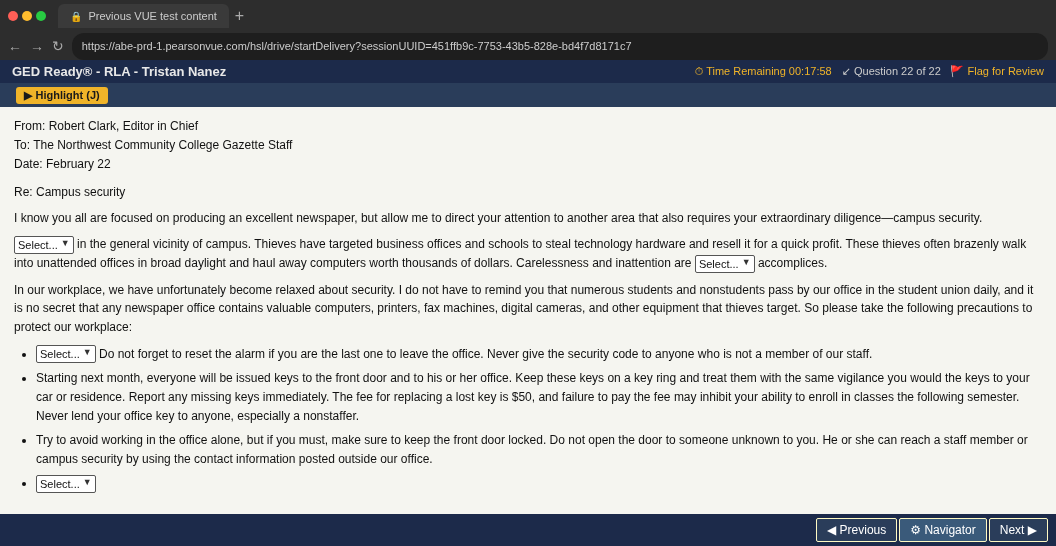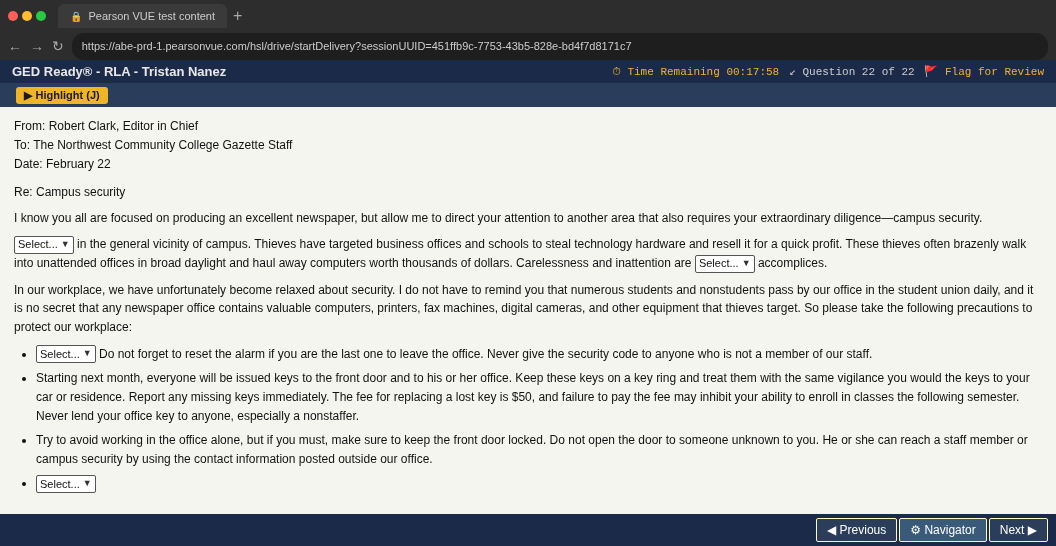--- a/index.html
+++ b/index.html
@@ -107,21 +107,20 @@
       color: #e8e8e8;
       font-size: 13px;
       font-weight: bold;
     }
     .header-right {
       display: flex;
       align-items: center;
       gap: 10px;
       font-size: 11px;
       color: #ccc;
-      font-family: Liberation Mono, monospace;
     }
     .time-remaining {
       color: #f0b429;
       font-size: 11px;
     }
     .question-count {
       color: #ccc;
       font-size: 11px;
     }
     .flag-btn {
@@ -171,21 +170,20 @@
     }
 
     p.body-para {
       margin-bottom: 8px;
       font-size: 12px;
       line-height: 1.55;
     }
 
     .inline-select {
       display: inline-flex;
-      align-items: center;
       border: 1px solid #555;
       background: #fff;
       border-radius: 2px;
       padding: 0 3px;
       font-size: 11px;
       height: 18px;
       cursor: pointer;
       gap: 3px;
       vertical-align: middle;
     }
@@ -242,21 +240,21 @@
 <div class="browser-chrome">
   <div class="browser-top">
     <div class="browser-dots">
       <div class="dot dot-close"></div>
       <div class="dot dot-min"></div>
       <div class="dot dot-max"></div>
     </div>
     <div class="tab-area">
       <div class="tab">
         <span class="tab-icon">🔒</span>
-        <span>Pearson VUE test content</span>
+        <span>Previous VUE test content</span>
       </div>
       <button class="tab-plus">+</button>
     </div>
   </div>
   <div class="browser-addressbar">
     <button class="nav-btn">←</button>
     <button class="nav-btn">→</button>
     <button class="nav-btn">↻</button>
     <input class="address-input" type="text" value="https://abe-prd-1.pearsonvue.com/hsl/drive/startDelivery?sessionUUID=451ffb9c-7753-43b5-828e-bd4f7d8171c7" style="">
   </div>

